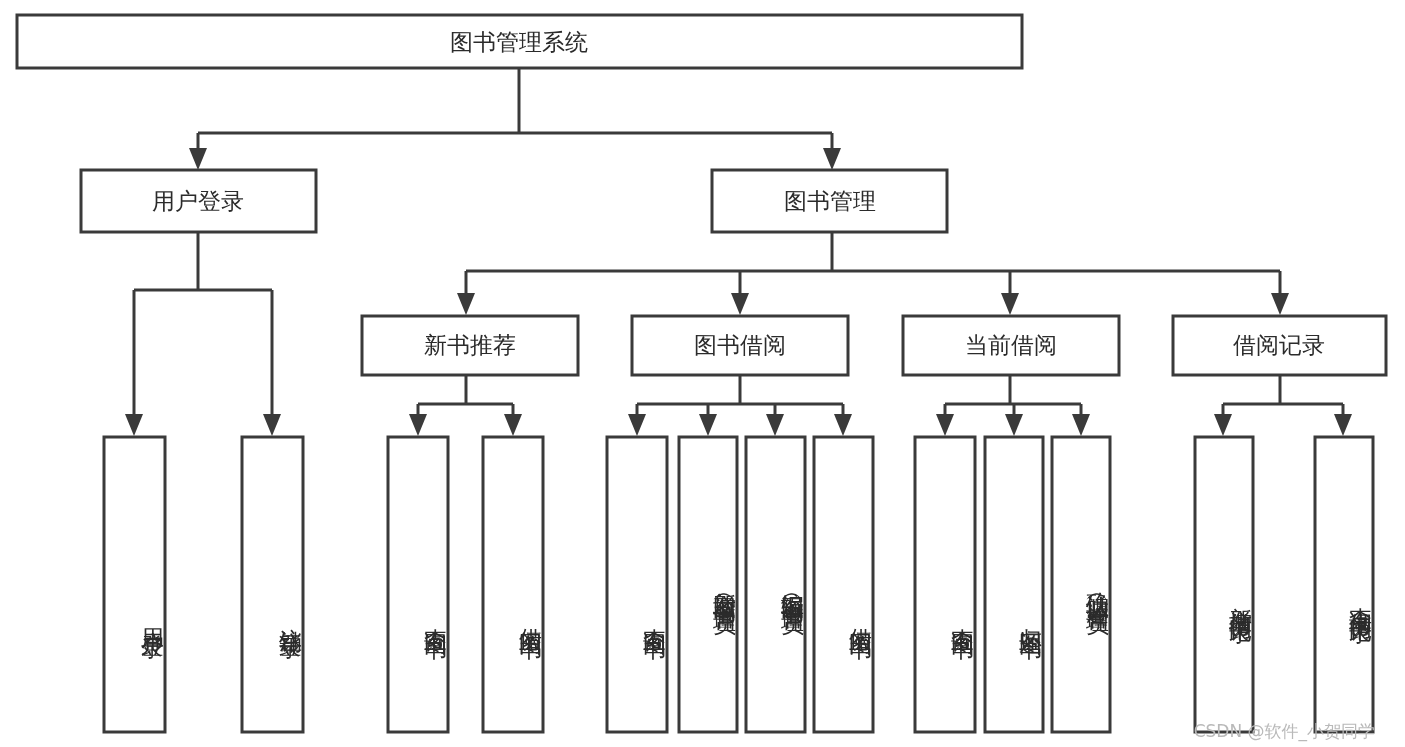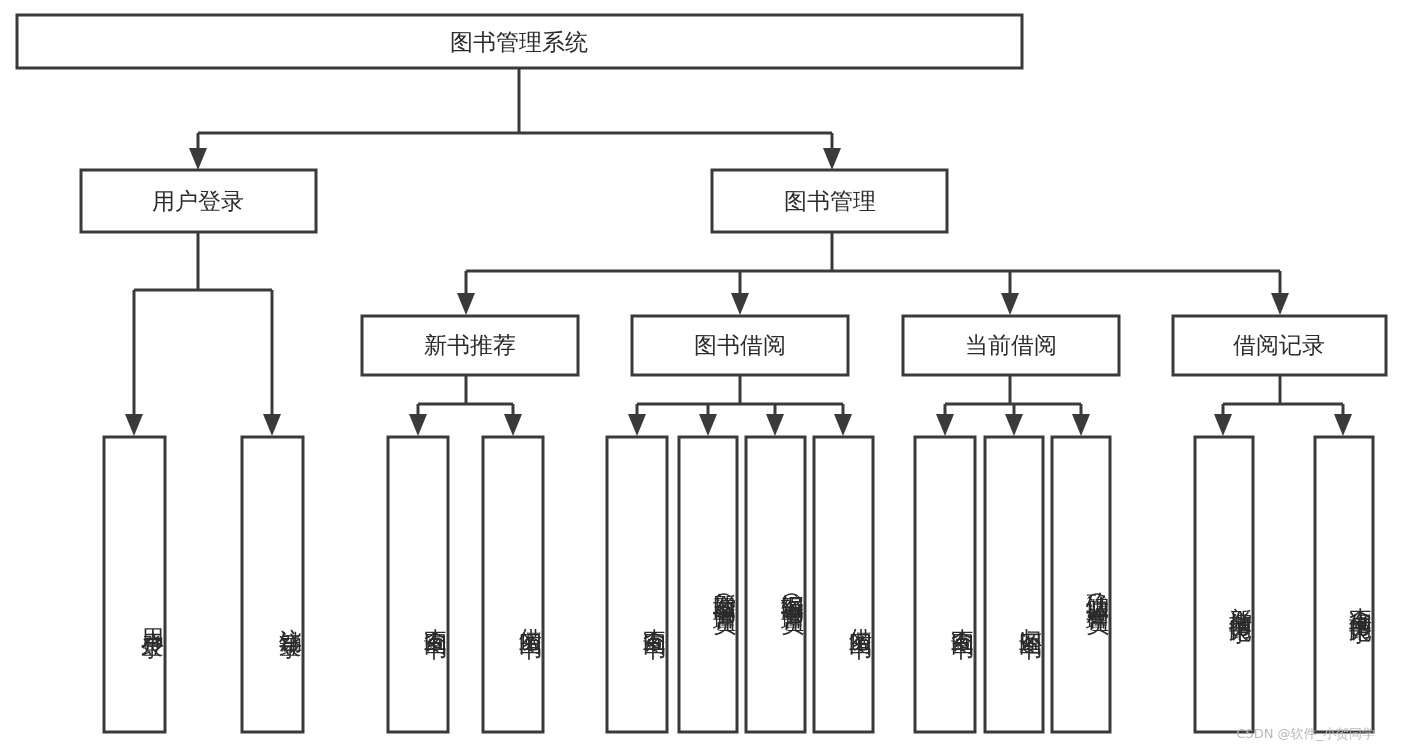--- a/index.html
+++ b/index.html
@@ -62,21 +62,21 @@
     align-items: flex-start;
     justify-content: center;
     white-space: nowrap;
     pointer-events: none;
   }
   .watermark {
     position: absolute;
     right: 12px;
     bottom: 4px;
     font-family: "DejaVu Sans", "Liberation Sans", sans-serif;
-    font-size: 13px;
+    font-size: 17px;
     color: #b9b9b9;
     white-space: nowrap;
     pointer-events: none;
     text-align: center;
   }
 </style>
 </head>
 <body>
 
 <div id="diagram-root">

